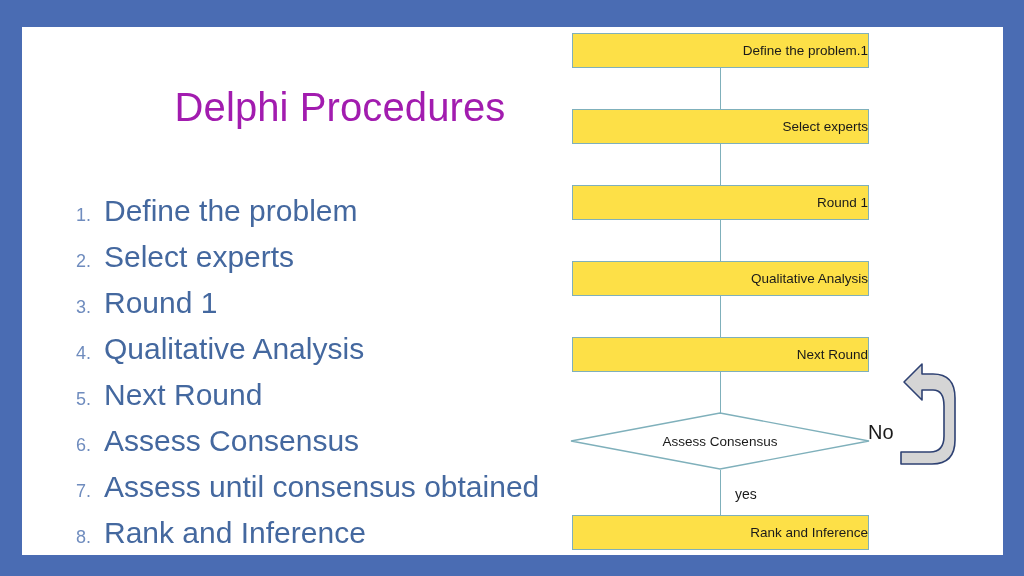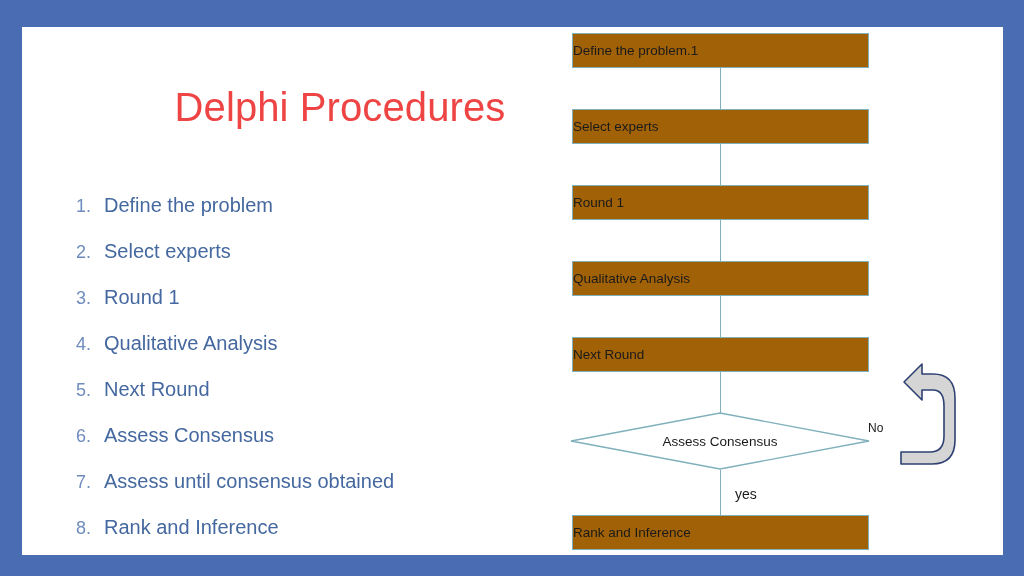--- a/index.html
+++ b/index.html
@@ -35,21 +35,21 @@
   #title-block {
     position: absolute;
     left: 83px;
     top: 58px;
     width: 470px;
     text-align: center;
   }
   #page-title {
     font-size: 40px;
     font-weight: 400;
-    color: #ef4444;
+    color: #a21caf;
     letter-spacing: 0.1px;
     line-height: 1.1;
     white-space: nowrap;
   }
 
   #procedure-list {
     position: absolute;
     left: 52px;
     top: 167px;
     width: 500px;
@@ -66,42 +66,42 @@
   #procedure-list .item-number {
     width: 30px;
     flex: 0 0 30px;
     font-size: 18px;
     color: #6f8cbe;
     text-align: left;
     padding-left: 2px;
     box-sizing: border-box;
   }
   #procedure-list .item-label {
-    font-size: 20px;
+    font-size: 30px;
     color: #44689f;
     white-space: nowrap;
   }
 
   
   #flowchart {
     position: absolute;
     left: 0;
     top: 0;
     width: 1024px;
     height: 576px;
     pointer-events: none;
   }
   .fc-node {
     position: absolute;
     box-sizing: border-box;
-    background: #a16207;
+    background: #fde047;
     border: 1.4px solid #7fb0bb;
     display: flex;
     align-items: center;
-    justify-content: flex-start;
+    justify-content: flex-end;
     font-size: 13.5px;
     color: #1a1a1a;
     white-space: nowrap;
   }
   .fc-connector {
     position: absolute;
     width: 1.4px;
     background: #7fb0bb;
   }
   #fc-diamond-wrap {
@@ -131,21 +131,21 @@
     color: #1a1a1a;
     white-space: nowrap;
   }
   .fc-edge-label {
     position: absolute;
     font-size: 14px;
     color: #1a1a1a;
     white-space: nowrap;
   }
   #fc-label-yes { left: 735px; top: 486px; }
-  #fc-label-no  { left: 868px; top: 421px; font-size: 12px; }
+  #fc-label-no  { left: 868px; top: 421px; font-size: 20px; }
 
   #fc-loop-arrow {
     position: absolute;
     left: 900px;
     top: 352px;
     width: 56px;
     height: 114px;
   }
 </style>
 </head>

